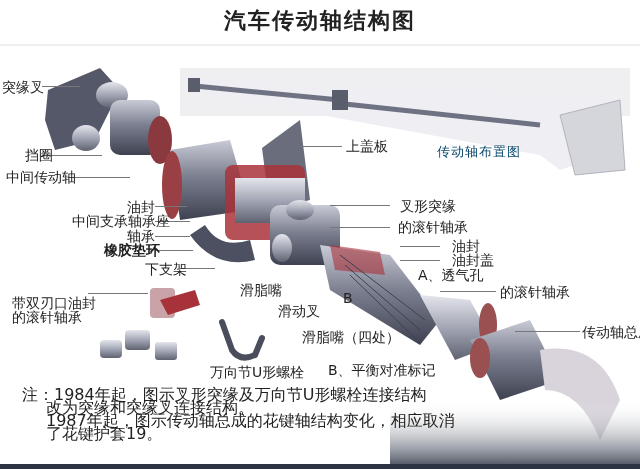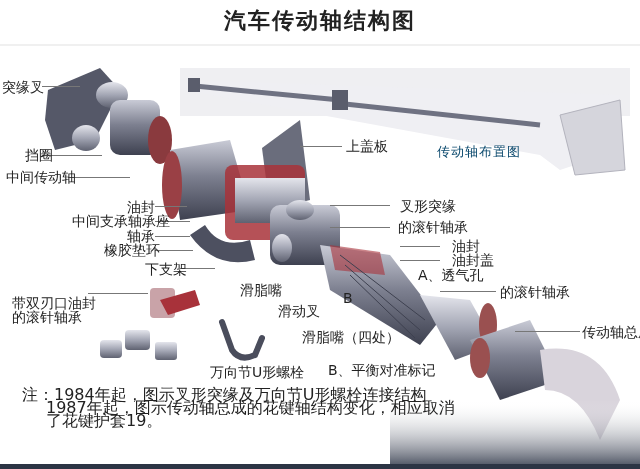--- a/index.html
+++ b/index.html
@@ -126,21 +126,21 @@
 <div class="leader" style="left:440px;top:291px;width:56px;"></div>
 <div class="leader" style="left:515px;top:331px;width:65px;"></div>
 <div class="leader" style="left:88px;top:293px;width:60px;"></div>
 
 <div class="label" style="left:2px;top:81px;">突缘叉</div>
 <div class="label" style="left:12px;top:149px;margin-left:13px;">挡圈</div>
 <div class="label" style="left:6px;top:171px;">中间传动轴</div>
 <div class="label" style="left:127px;top:201px;">油封</div>
 <div class="label" style="left:72px;top:215px;">中间支承轴承座</div>
 <div class="label" style="left:127px;top:230px;">轴承</div>
-<div class="label" style="left:104px;top:244px;">橡胶垫环</div>
+<div class="label" style="left:104px;top:244px;font-weight:bold;">橡胶垫环</div>
 <div class="label" style="left:145px;top:263px;">下支架</div>
 
 <div class="label" style="left:346px;top:140px;">上盖板</div>
 <div class="label red" style="left:437px;top:146px;">传动轴布置图</div>
 <div class="label" style="left:400px;top:200px;">叉形突缘</div>
 <div class="label" style="left:398px;top:221px;">的滚针轴承</div>
 <div class="label" style="left:452px;top:240px;">油封</div>
 <div class="label" style="left:452px;top:254px;">油封盖</div>
 <div class="label" style="left:418px;top:269px;">A、透气孔</div>
 <div class="label" style="left:240px;top:284px;">滑脂嘴</div>
@@ -150,17 +150,18 @@
 <div class="label" style="left:302px;top:331px;">滑脂嘴（四处）</div>
 <div class="label" style="left:582px;top:326px;">传动轴总成</div>
 
 <div class="label" style="left:12px;top:297px;">带双刃口油封</div>
 <div class="label" style="left:12px;top:311px;">的滚针轴承</div>
 <div class="label" style="left:210px;top:366px;">万向节U形螺栓</div>
 <div class="label" style="left:328px;top:364px;">B、平衡对准标记</div>
 
 <div class="note">
   <span>注：1984年起，图示叉形突缘及万向节U形螺栓连接结构</span><br>
+  <span class="indent">改为突缘和突缘叉连接结构。</span>
   <span class="indent">1987年起，图示传动轴总成的花键轴结构变化，相应取消</span>
   <span class="indent">了花键护套19。</span>
 </div>
 
 <div class="bottom-bar"></div>
 
 </body></html>

